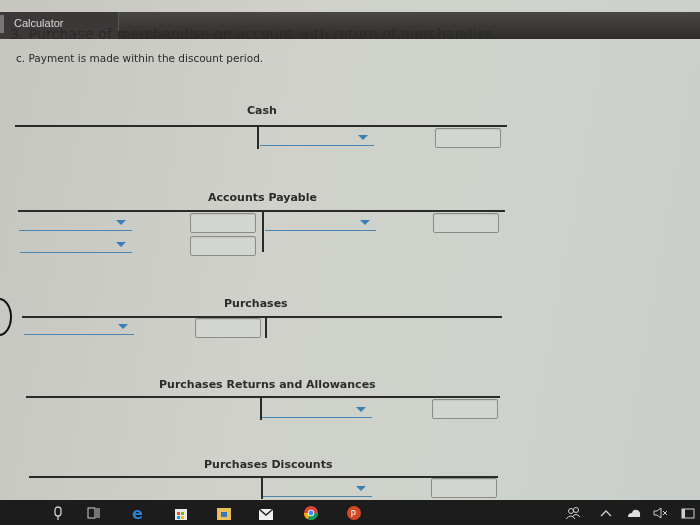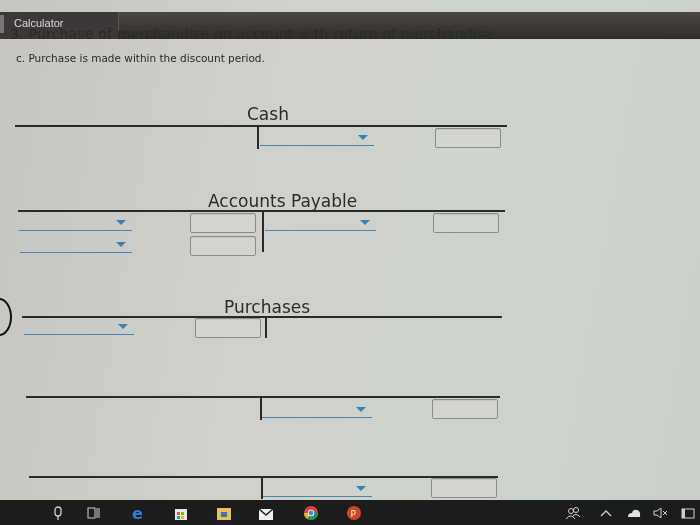--- a/index.html
+++ b/index.html
@@ -5,21 +5,21 @@
   html,body{margin:0;padding:0;}
   body{width:700px;height:525px;position:relative;overflow:hidden;background:#c9cbc4;font-family:"DejaVu Sans","Liberation Sans",sans-serif;}
   .screen{position:absolute;left:0;top:0;width:700px;height:500px;background:linear-gradient(100deg,#c4c6bf 0%,#cfd1ca 40%,#cdd3cc 70%,#c9ceca 100%);}
   .topbar{position:absolute;left:0;top:12px;width:700px;height:27px;background:linear-gradient(180deg,#4a4644 0%,#2f2c2b 100%);padding-left:20px;}
   .topbar .tab{position:absolute;left:0;top:0;width:118px;height:27px;background:#3b3837;border-right:1px solid #555;}
   .topbar .title{position:absolute;left:14px;top:5px;font-size:11px;color:#d8d8d8;font-family:"Liberation Sans",sans-serif;}
   .topbar .edge{position:absolute;left:0;top:3px;width:4px;height:18px;background:#777;}
   .q-title{position:absolute;left:10px;top:26px;font-size:14px;color:#2a2a2a;letter-spacing:0.2px;}
   .items{position:absolute;left:16px;top:50px;font-size:10.5px;color:#2a2a2a;line-height:17.5px;}
   .items div{white-space:nowrap;}
-  .acct-title{position:absolute;font-size:17px;font-weight:normal;color:#2b2b2b;white-space:nowrap;}
+  .acct-title{position:absolute;font-size:11px;font-weight:bold;color:#2b2b2b;white-space:nowrap;}
   .hline{position:absolute;height:2px;background:#2a2a2a;}
   .vline{position:absolute;width:2px;background:#2a2a2a;}
   .dd{position:absolute;height:14px;border-bottom:1.5px solid #4a86b0;}
   .dd .arrow{position:absolute;right:6px;top:4px;width:0;height:0;border-left:5px solid transparent;border-right:5px solid transparent;border-top:5px solid #3b7fb5;}
   .box{position:absolute;width:64px;height:18px;border:1px solid #8a8c88;border-radius:2px;background:#d3d6d0;box-shadow:inset 0 1px 1px rgba(0,0,0,0.08);}
   .bezel-left{position:absolute;left:-14px;top:298px;width:22px;height:34px;border:2px solid #111;border-radius:50%;}
   .taskbar{position:absolute;left:0;top:500px;width:700px;height:25px;background:#1d1c1d;}
   .tb-icon{position:absolute;top:505px;width:16px;height:16px;}
 </style>
 </head>
@@ -28,21 +28,21 @@
 <div class="screen">
 
   <div class="topbar">
     <div class="tab"></div>
     <div class="edge"></div>
     <span class="title">Calculator</span>
   </div>
 
   <div class="q-title">3. Purchase of merchandise on account with return of merchandise.</div>
   <div class="items">
-    <div>c. Purchase is made within the discount period.</div>
+    <div>c. Payment is made within the discount period.</div>
   </div>
 
   <div class="acct-title" style="left:247px;top:104px;">Cash</div>
   <div class="hline" style="left:15px;top:125px;width:492px;"></div>
   <div class="vline" style="left:257px;top:125px;height:24px;"></div>
   <div class="dd" style="left:260px;top:131px;width:114px;">
       <span class="arrow"></span>
     </div>
   <div class="box" style="left:435px;top:128px;"></div>
 
@@ -64,27 +64,29 @@
 
   <div class="bezel-left"></div>
   <div class="acct-title" style="left:224px;top:297px;">Purchases</div>
   <div class="hline" style="left:22px;top:316px;width:480px;"></div>
   <div class="vline" style="left:265px;top:316px;height:22px;"></div>
   <div class="dd" style="left:24px;top:320px;width:110px;">
       <span class="arrow"></span>
     </div>
   <div class="box" style="left:195px;top:318px;"></div>
 
+  <div class="acct-title" style="left:159px;top:378px;">Purchases Returns and Allowances</div>
   <div class="hline" style="left:26px;top:396px;width:474px;"></div>
   <div class="vline" style="left:260px;top:396px;height:24px;"></div>
   <div class="dd" style="left:262px;top:403px;width:110px;">
       <span class="arrow"></span>
     </div>
   <div class="box" style="left:432px;top:399px;"></div>
 
+  <div class="acct-title" style="left:204px;top:458px;">Purchases Discounts</div>
   <div class="hline" style="left:29px;top:476px;width:469px;"></div>
   <div class="vline" style="left:261px;top:477px;height:22px;"></div>
   <div class="dd" style="left:263px;top:482px;width:109px;">
       <span class="arrow"></span>
     </div>
   <div class="box" style="left:431px;top:478px;"></div>
 </div>
 
 <div class="taskbar"></div>
 <div class="tb-icon" style="left:50px;">

